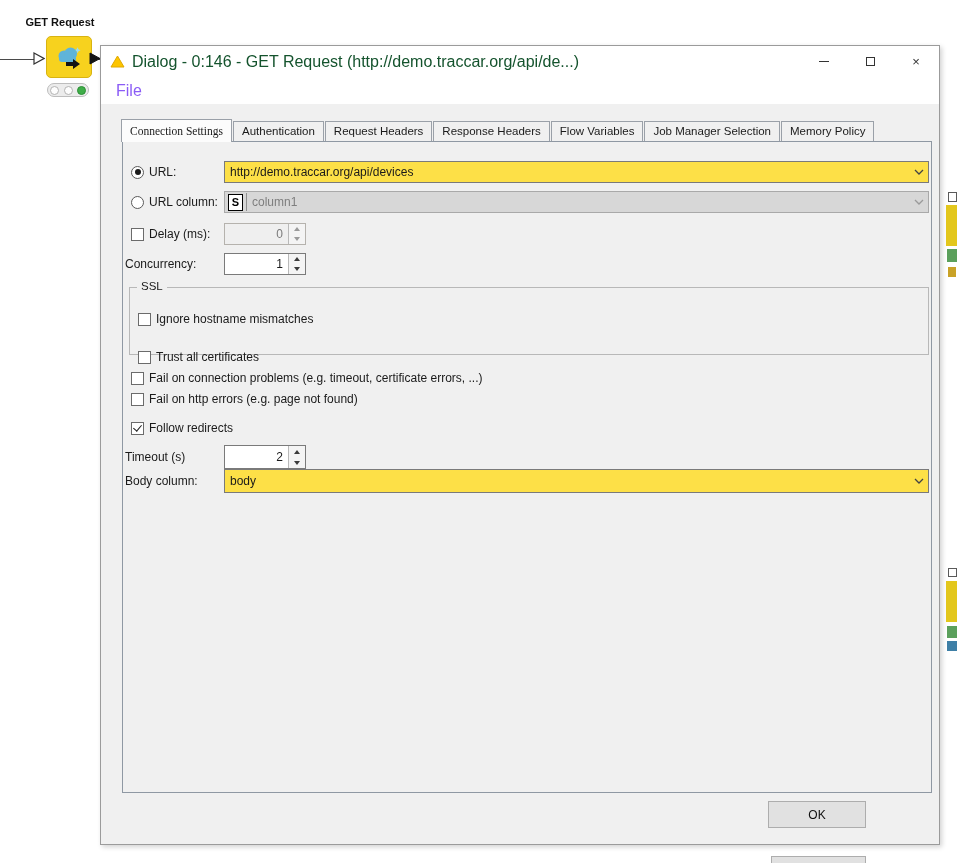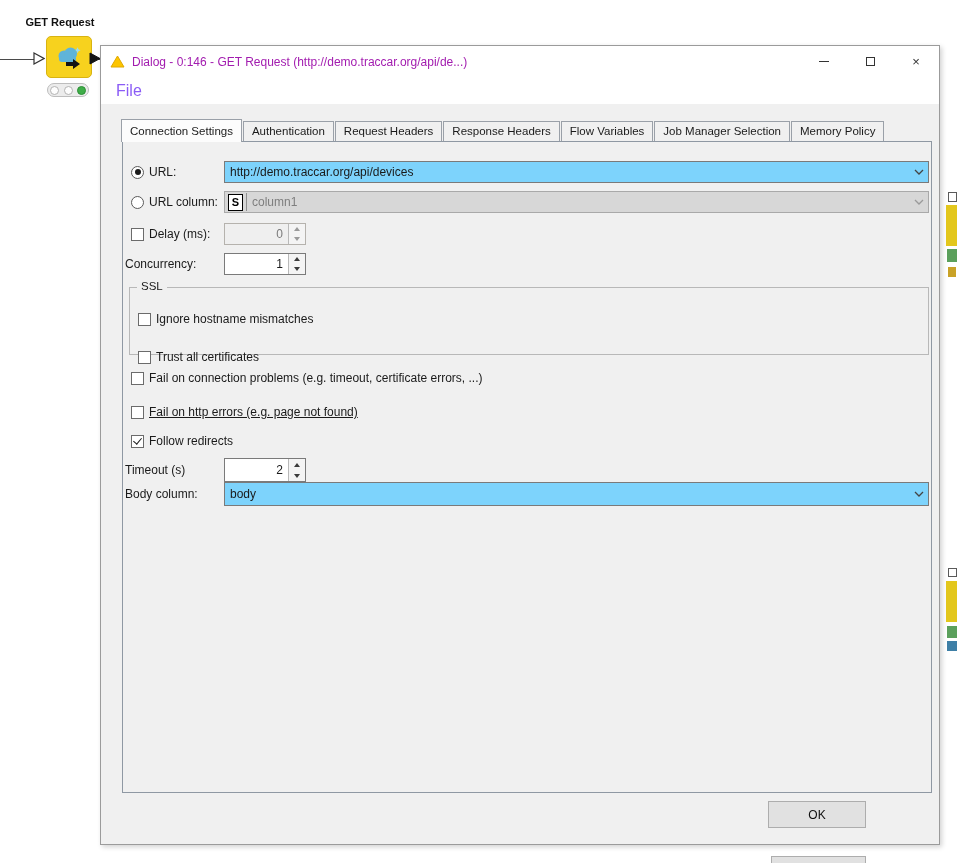--- a/index.html
+++ b/index.html
@@ -28,51 +28,51 @@
   .dot.green{background:#3fae49;border-color:#2d8f36;}
   
   .frag{position:absolute;}
   .frag.box{border:1px solid #5a5a5a;background:transparent;}
   
   .dialog{position:absolute;left:100px;top:45px;width:840px;height:800px;
     background:#f0f0f0;border:1px solid #9b9b9b;box-sizing:border-box;
     box-shadow:2px 2px 5px rgba(0,0,0,0.18);}
   .titlebar{height:31px;background:#ffffff;display:flex;align-items:center;padding-left:9px;}
   .title-icon{margin-right:7px;flex:none;display:flex;}
-  .title-text{font-size:12px;color:#a21caf;white-space:nowrap;}
+  .title-text{font-size:16px;color:#14532d;white-space:nowrap;}
   .titlebar .spacer{flex:1;}
   .win-btn{width:46px;height:31px;display:flex;align-items:center;justify-content:center;flex:none;cursor:default;}
   .glyph-min{width:10px;height:0;border-top:1px solid #333;}
   .glyph-max{width:9px;height:9px;border:1px solid #333;box-sizing:border-box;}
   .glyph-close{font-size:13px;color:#333;line-height:1;}
   .menubar{height:27px;background:#ffffff;display:flex;align-items:center;padding-left:9px;
     border-bottom:1px solid #e8e8e8;}
   .menu-item{padding:3px 6px;font-size:16px;color:#8b5cf6;}
   .content{position:absolute;left:0;top:58px;right:0;bottom:0;background:#f0f0f0;}
   
   .tabs{position:absolute;left:20px;top:15px;display:flex;align-items:flex-end;z-index:2;}
   .tab{background:#f0f0f0;border:1px solid #9aa0a8;border-bottom:none;
     padding:3px 8px 4px 8px;font-size:11.5px;margin-right:1px;white-space:nowrap;color:#1a1a1a;}
-  .tab.active{background:#fcfcfc;padding-top:5px;padding-bottom:5px;margin-bottom:-1px;z-index:3;}
+  .tab.active{background:#fcfcfc;padding-top:5px;padding-bottom:5px;margin-bottom:-1px;z-index:3;font-family:Liberation Serif, serif;}
   
   .panel{position:absolute;left:21px;top:37px;width:810px;height:652px;
     border:1px solid #8f98a3;box-sizing:border-box;background:#f0f0f0;z-index:1;}
   .row{display:flex;align-items:center;}
   .lbl-col{width:93px;display:flex;align-items:center;flex:none;}
   .pl8{padding-left:8px;} .pl2{padding-left:2px;}
   .lbl-col.wide{width:99px;} 
   .radio{width:13px;height:13px;border-radius:50%;border:1px solid #5a5a5a;background:#fff;
     position:relative;flex:none;box-sizing:border-box;}
   .radio.on::after{content:"";position:absolute;left:2.5px;top:2.5px;width:6px;height:6px;
     border-radius:50%;background:#1b1b1b;}
   .cbx{width:13px;height:13px;background:#fff;border:1px solid #6b6b6b;position:relative;
     flex:none;box-sizing:border-box;}
   .cbx.checked::after{content:"";position:absolute;left:3px;top:0px;width:4px;height:7px;
     border:solid #1c1c1c;border-width:0 1.6px 1.6px 0;transform:rotate(40deg);}
-  .combo{height:22px;background:#7dd3fc;border:1px solid #7a7a7a;box-sizing:border-box;
+  .combo{height:22px;background:#fde047;border:1px solid #7a7a7a;box-sizing:border-box;
     display:flex;align-items:center;flex:none;}
   .combo .val{flex:1;padding-left:5px;font-size:12px;white-space:nowrap;overflow:hidden;}
   .combo .arrow{width:18px;display:flex;align-items:center;justify-content:center;flex:none;}
   .combo.disabled{background:#d7d7d7;border-color:#a9a9a9;}
   .combo.disabled .val{color:#7e7e7e;}
   .type-badge{width:13px;height:15px;background:#fff;border:1px solid #000;font-weight:bold;
     font-size:11px;display:flex;align-items:center;justify-content:center;margin-left:3px;flex:none;color:#000;}
   .badge-sep{width:0;height:18px;border-left:1px solid #8f8f8f;margin-left:3px;flex:none;}
   .spinner{width:82px;height:22px;background:#fff;border:1px solid #7a7a7a;box-sizing:border-box;
     display:flex;flex:none;}
@@ -264,21 +264,21 @@
         <div class="g-row" style="margin-top:24px;">
           <span class="cbx"></span>
           <span class="cb-label">Trust all certificates</span>
         </div>
       </div>
 
       <div class="row pl8" style="margin-top:16px;">
         <span class="cbx"></span>
         <span class="cb-label">Fail on connection problems (e.g. timeout, certificate errors, ...)</span>
       </div>
-      <div class="row pl8" style="margin-top:20px;text-decoration:underline;">
+      <div class="row pl8" style="margin-top:7px;">
         <span class="cbx"></span>
         <span class="cb-label">Fail on http errors (e.g. page not found)</span>
       </div>
       <div class="row pl8" style="margin-top:15px;">
         <span class="cbx checked"></span>
         <span class="cb-label">Follow redirects</span>
       </div>
 
       <div class="row pl2" style="margin-top:10px;">
         <div class="lbl-col wide">

